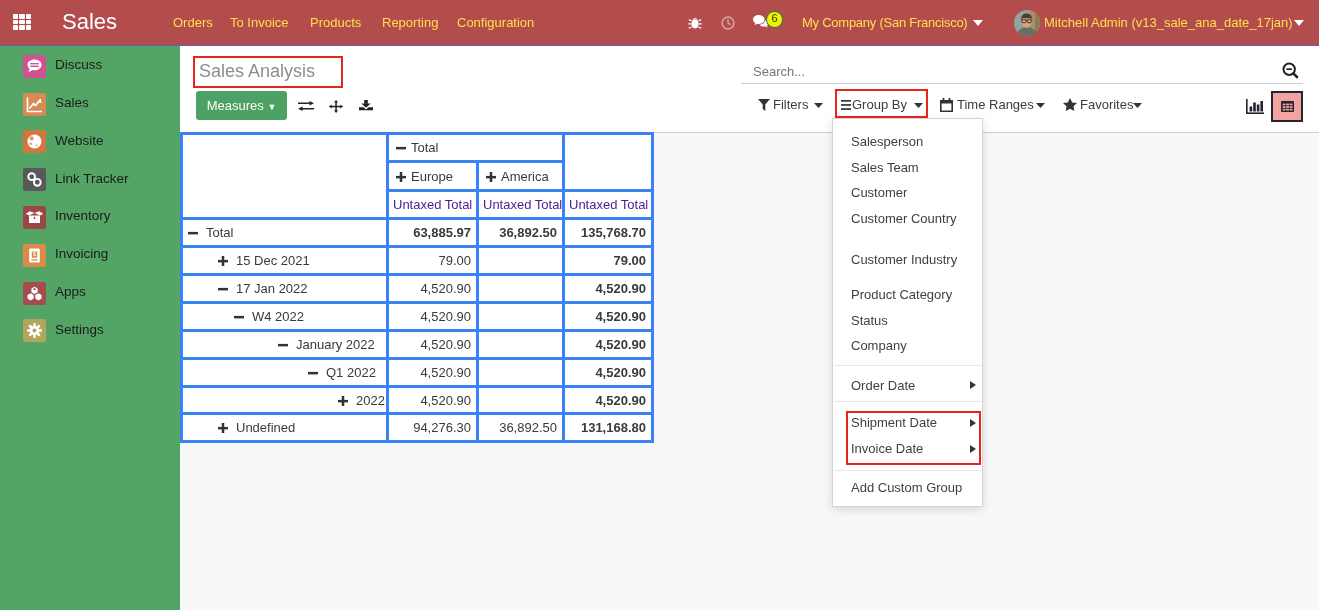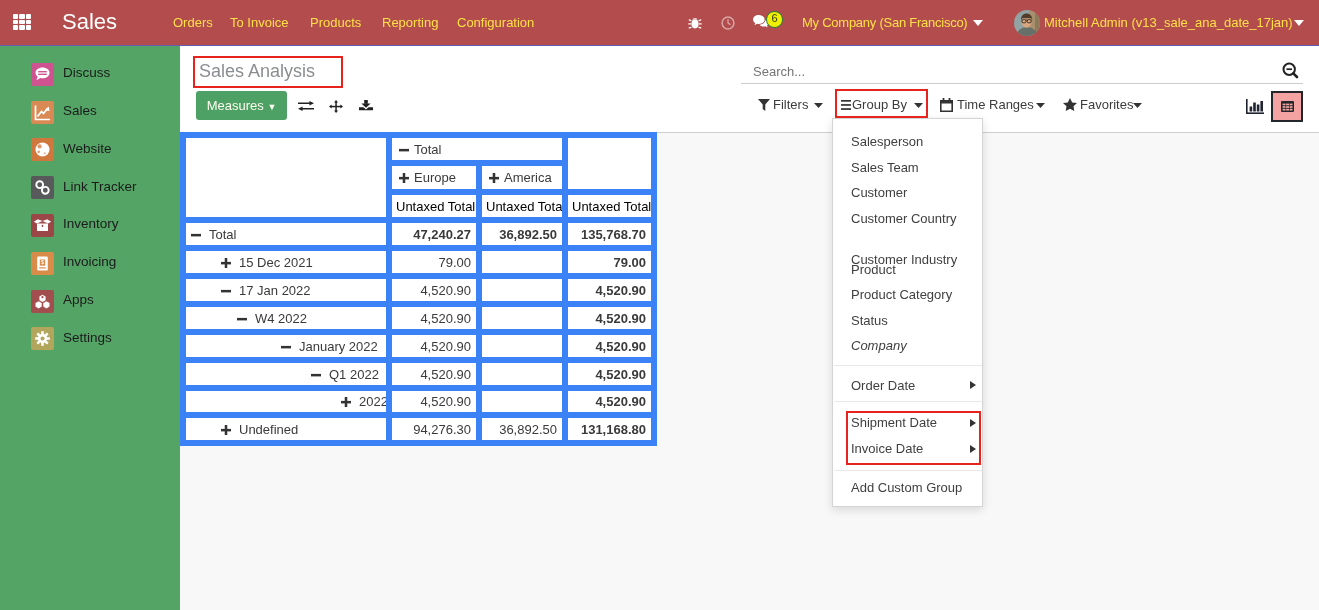--- a/index.html
+++ b/index.html
@@ -11,44 +11,44 @@
 #navbar { position:absolute; left:0; top:0; width:1319px; height:46px;
   background:#b34c4c; border-bottom:1px solid #655cb4; }
 #appgrid { position:absolute; left:13px; top:14px; width:19px; height:16px; }
 #appgrid div { position:absolute; width:5.2px; height:4.6px; background:#fff; border-radius:1px; }
 #brand { position:absolute; left:62px; top:9px; color:#fff; font-size:22px; }
 .topmenu { position:absolute; top:0; height:46px; line-height:46px; color:#fde047; font-size:13px; }
 .nav-ic { position:absolute; }
 
 
 #sidebar { position:absolute; left:0; top:46px; width:180px; height:564px; background:#54a466; }
-.sbitem { position:absolute; left:16px; width:180px; height:23px;margin-top:8px; }
+.sbitem { position:absolute; left:8px; width:180px; height:23px; }
 .sbicon { position:absolute; left:15px; top:0; width:23px; height:23px; border-radius:2px; }
 .sblabel { position:absolute; left:47px; top:-1.5px; height:23px; line-height:23px;
   font-size:13.5px; color:#1b1b1b; }
 
 
 #title { position:absolute; left:199px; top:61px; font-size:18px; color:#8b8e91; }
 #measures { position:absolute; left:196px; top:91px; width:91px; height:29px;
   background:#4ea164; border-radius:3px; color:#fdfcf0; font-size:13px;
   text-align:center; line-height:29px; }
 #search-ph { position:absolute; left:753px; top:64px; font-size:13px; color:#747474; }
 #search-line { position:absolute; left:741px; top:83px; width:562px; height:1px; background:#ccc; }
 .fbtn { position:absolute; top:91px; height:28px; line-height:28px; font-size:13px; color:#3c3c3c; }
 
 
 .redbox { position:absolute; border:2px solid #e7231e; }
 
 
 #pivot { position:absolute; left:180px; top:132px; width:471px; border-collapse:collapse; table-layout:fixed; }
-#pivot td, #pivot th { background:#fff; border:6px solid #3b82f6; font-size:13px; font-weight:normal;
+#pivot td, #pivot th { background:#fff; border:3px solid #3b82f6; font-size:13px; font-weight:normal;
   padding:0 5px; white-space:nowrap; overflow:hidden; color:#3a3a3a; }
 #pivot .num { text-align:right; }
 #pivot .b { font-weight:bold; }
-#pivot .mh { color:#000000; text-align:center; padding-left:4px; }
+#pivot .mh { color:#4c1d95; text-align:center; padding-left:4px; }
 .mi, .pli { display:inline-block; vertical-align:-1px; margin-right:8px; }
 
 
 #dd { position:absolute; left:832px; top:118px; width:151px; height:389px;
   background:#fff; border:1px solid #d4d4d4; box-shadow:0 3px 9px rgba(0,0,0,0.13); }
 .dditem { position:absolute; left:1px; width:147px; height:26px; line-height:26px;
   padding-left:17px; font-size:13px; color:#404040; }
 .ddsep { position:absolute; left:1px; width:148px; height:1px; background:#e8e8e8; }
 .ddarrow { position:absolute; left:136px; top:8.5px; width:0; height:0;
   border-left:6px solid #333; border-top:4.5px solid transparent; border-bottom:4.5px solid transparent; }
@@ -370,21 +370,21 @@
         </tr>
     <tr style="height:28px;">
           <td class="mh">Untaxed Total</td>
           <td class="mh">Untaxed Total</td>
           <td class="mh">Untaxed Total</td>
         </tr>
     <tr style="height:28px;">
           <td style="padding-left:5px;"><svg class="mi" width="10" height="10" viewBox="0 0 10 10">
               <rect y="3.9" width="10" height="2.5" fill="#333"></rect>
             </svg>Total</td>
-          <td class="num b">47,240.27</td>
+          <td class="num b">63,885.97</td>
           <td class="num b">36,892.50</td>
           <td class="num b">135,768.70</td>
         </tr>
     <tr style="height:28px;">
           <td style="padding-left:35px;"><svg class="pli" width="10" height="10" viewBox="0 0 10 10">
               <rect y="3.9" width="10" height="2.5" fill="#333"></rect>
               <rect x="3.75" width="2.5" height="10" fill="#333"></rect>
             </svg>15 Dec 2021</td>
           <td class="num">79.00</td>
           <td></td>
@@ -442,24 +442,23 @@
         </tr>
   </tbody>
     </table>
 
   <div id="dd">
       <div class="dditem" style="top: 10.25px;">Salesperson</div>
       <div class="dditem" style="top: 61.25px;">Customer</div>
       <div class="dditem" style="top: 35.75px;">Sales Team</div>
       <div class="dditem" style="top: 86.75px;">Customer Country</div>
       <div class="dditem" style="top: 128px;">Customer Industry</div>
-      <div class="dditem" style="top: 137.75px;">Product</div>
       <div class="dditem" style="top: 163.25px;">Product Category</div>
       <div class="dditem" style="top: 188.75px;">Status</div>
-      <div class="dditem" style="top: 214.25px; font-style: italic;">Company</div>
+      <div class="dditem" style="top: 214.25px;">Company</div>
       <div class="dditem" style="top: 253.75px;">Order Date<div class="ddarrow"></div></div>
       <div class="dditem" style="top: 291.25px;">Shipment Date<div class="ddarrow"></div></div>
       <div class="dditem" style="top: 317.25px;">Invoice Date<div class="ddarrow"></div></div>
       <div class="dditem" style="top: 355.75px;">Add Custom Group</div>
       <div class="ddsep" style="top: 245.5px;"></div>
       <div class="ddsep" style="top: 281.5px;"></div>
       <div class="ddsep" style="top: 351px;"></div>
     </div>
 
   <div class="redbox" style="left:193px;top:56px;width:150px;height:32px;"></div>

